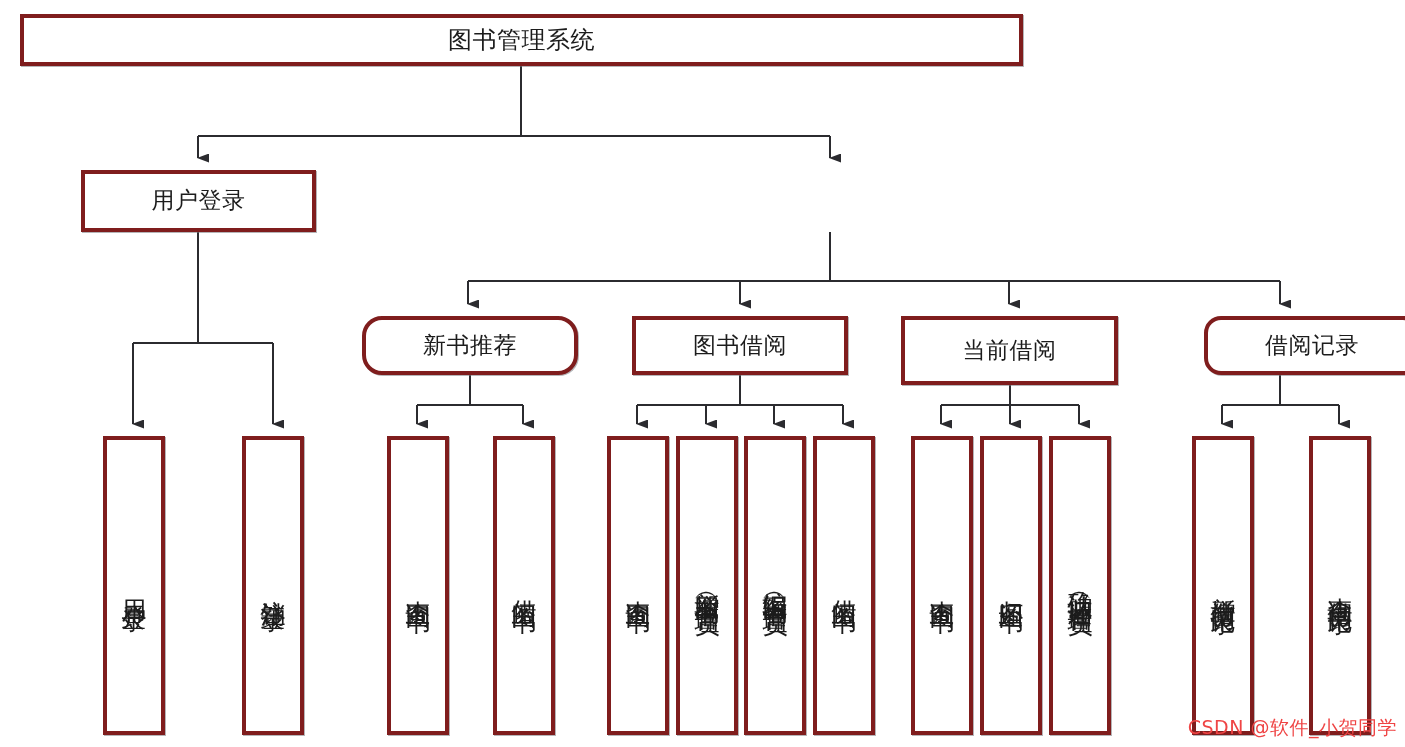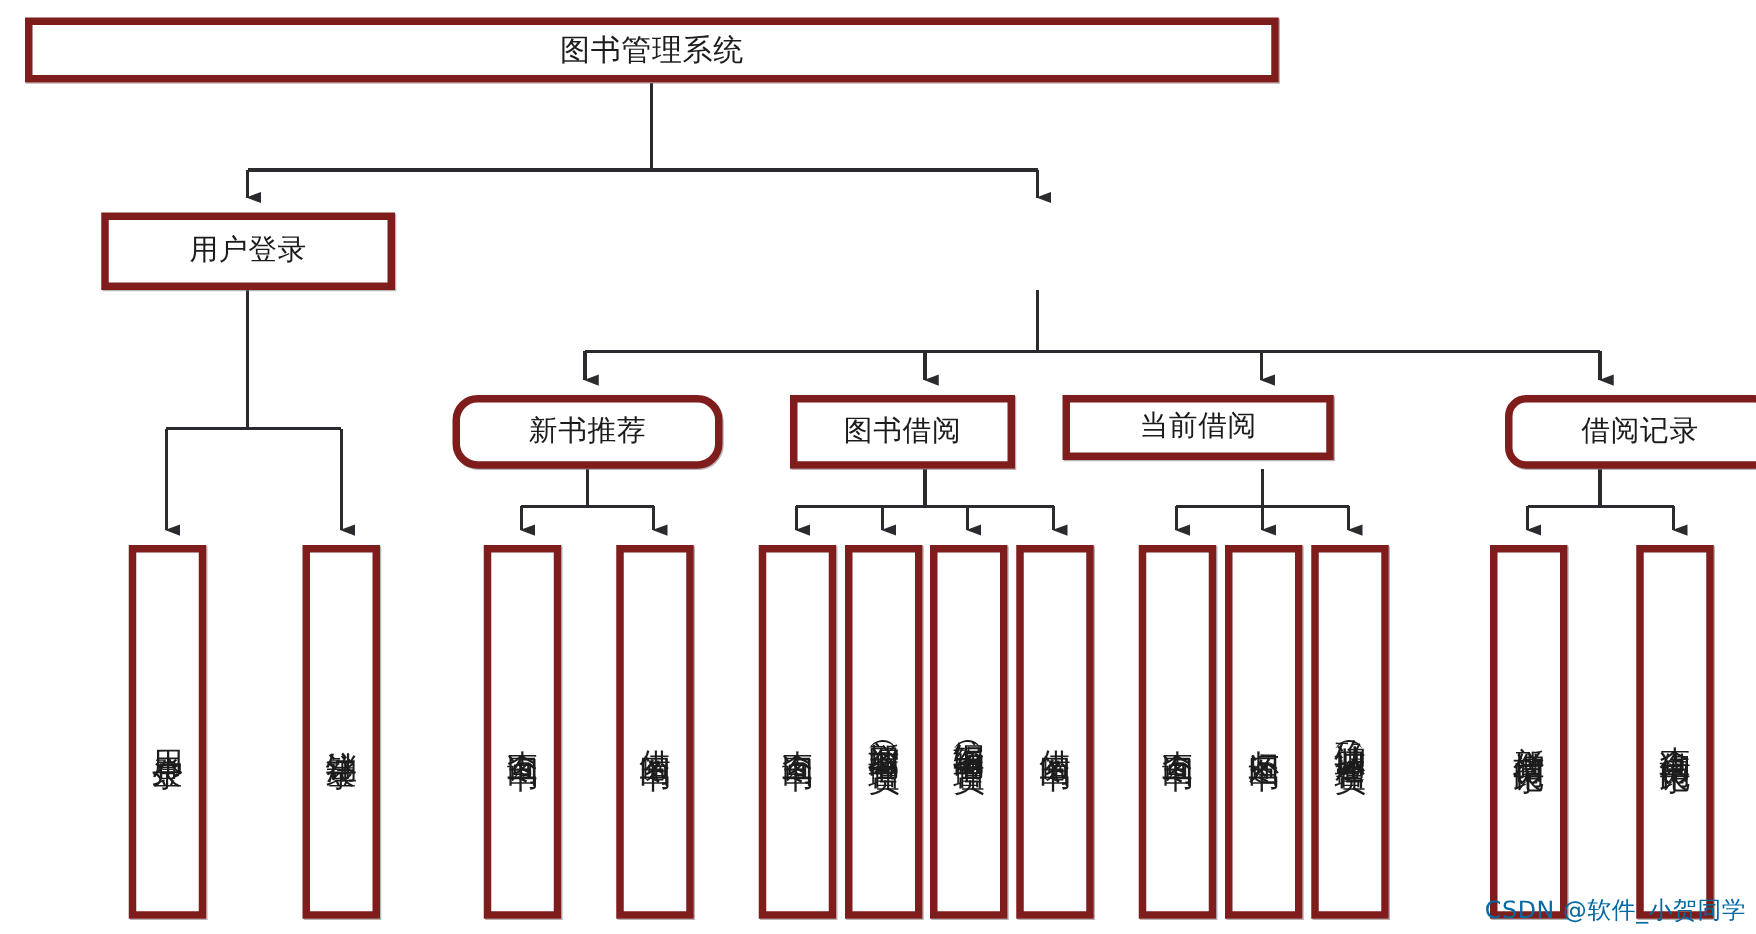--- a/index.html
+++ b/index.html
@@ -19,21 +19,21 @@
     position:absolute;
     left:0; top:0;
     width:1405px;
     height:747px;
     pointer-events:none;
   }
   .node{
     position:absolute;
     box-sizing:border-box;
     background:#ffffff;
-    border:6px solid #7f1d1d;
+    border:4px solid #7f1d1d;
     box-shadow:1px 1px 0 rgba(120,120,125,0.55);
     display:flex;
     align-items:center;
     justify-content:center;
     z-index:2;
   }
   .node .lbl{
     font-size:23px;
     line-height:1.12;
     letter-spacing:0.5px;
@@ -55,21 +55,21 @@
     line-height:1.0;
     letter-spacing:3px;
     white-space:nowrap;
     transform:none;
   }
   .watermark{
     position:absolute;
     right:8px;
     bottom:6px;
     font-size:19px;
-    color:#0369a1;
+    color:#ef4444;
     letter-spacing:0.5px;
     white-space:nowrap;
     z-index:5;
   }
 </style>
 </head>
 <body>
 
 <div id="canvas">
 
@@ -129,25 +129,25 @@
 
   <div class="node" style="left:81px; top:170px; width:235px; height:62px;">
     <span class="lbl">用户登录</span>
   </div>
 
 
   <div class="node" style="left:362px; top:316px; width:216px; height:59px;border-radius:20px;">
     <span class="lbl">新书推荐</span>
   </div>
 
-  <div class="node" style="left:632px; top:316px; width:180px; height:59px;">
+  <div class="node" style="left:632px; top:316px; width:216px; height:59px;">
     <span class="lbl">图书借阅</span>
   </div>
 
-  <div class="node" style="left:850px; top:316px; width:217px; height:52px;">
+  <div class="node" style="left:901px; top:316px; width:217px; height:69px;">
     <span class="lbl">当前借阅</span>
   </div>
 
   <div class="node" style="left:1204px; top:316px; width:216px; height:59px;border-radius:17px;">
     <span class="lbl">借阅记录</span>
   </div>
 
   <div class="node vert" style="left:103px; top:436px; width:62px; height:299px;">
     <span class="lbl">用户登录</span>
   </div>

